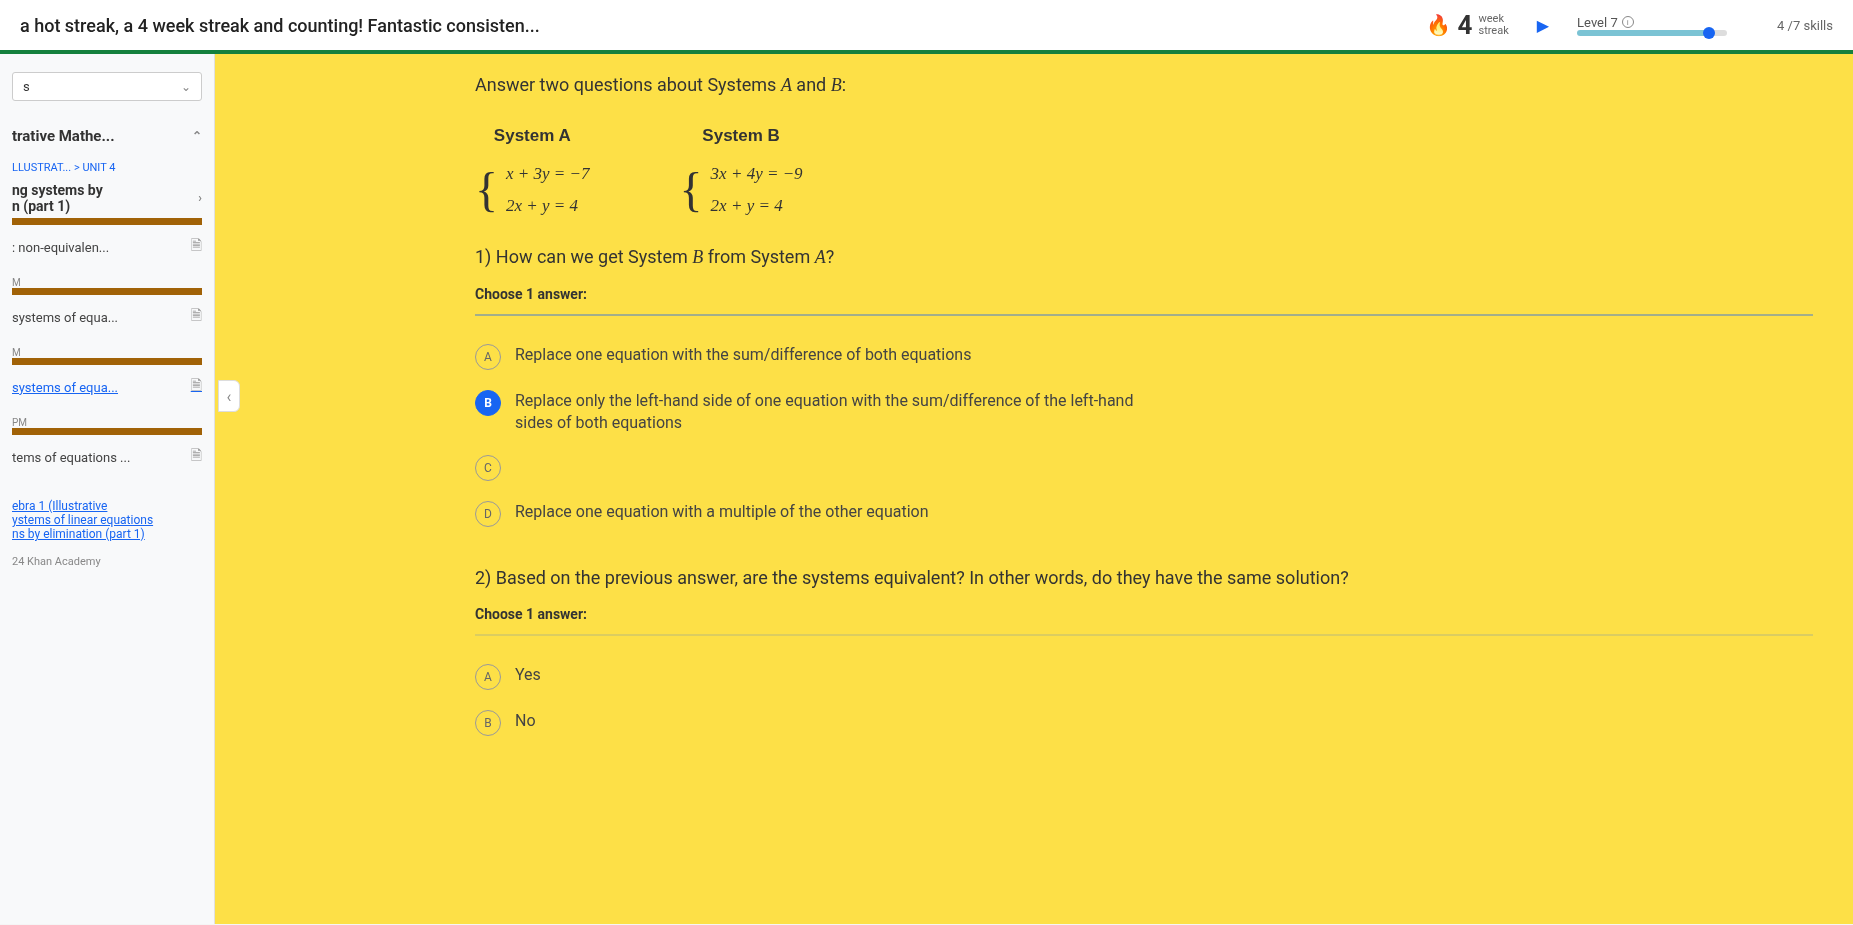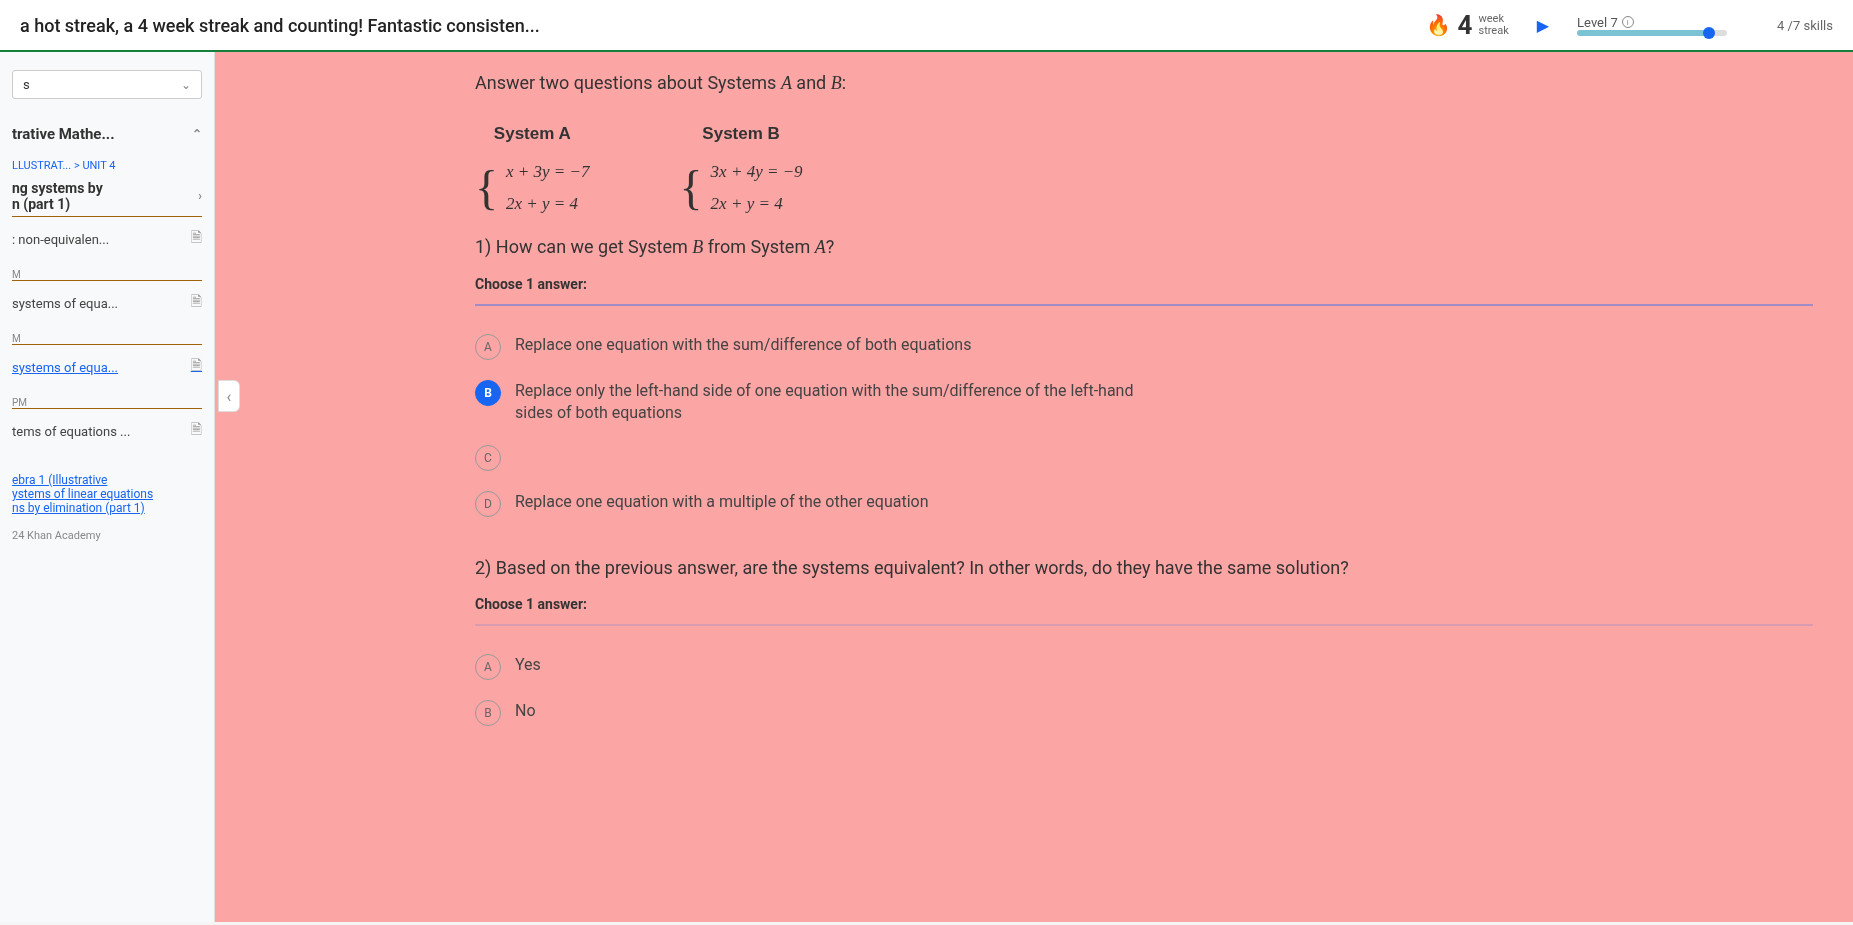--- a/index.html
+++ b/index.html
@@ -9,21 +9,21 @@
       color: #333;
       width: 1853px;
       height: 925px;
       overflow: hidden;
     }
     .header-bar {
       display: flex;
       align-items: center;
       padding: 10px 20px;
       background: #fff;
-      border-bottom: 2px solid #15803d;
+      border-bottom: 4px solid #15803d;
       gap: 20px;
     }
     .streak-msg {
       font-size: 18px;
       font-weight: 500;
       flex: 1;
       color: #222;
     }
     .streak-badge {
       display: flex;
@@ -138,21 +138,21 @@
       justify-content: space-between;
       align-items: center;
       padding: 4px 0;
       cursor: pointer;
     }
     .sidebar-item {
       padding: 10px 0;
       display: flex;
       justify-content: space-between;
       align-items: center;
-      border-top: 1px solid #a16207;
+      border-top: 7px solid #a16207;
       cursor: pointer;
       color: #444;
     }
     .sidebar-item.link {
       color: #1865f2;
       text-decoration: underline;
     }
     .doc-icon {
       color: #999;
       font-size: 14px;
@@ -188,35 +188,35 @@
       display: flex;
       align-items: center;
       justify-content: center;
       cursor: pointer;
       color: #888;
     }
     .content {
       flex: 1;
       padding: 20px 40px 20px 260px;
       overflow-y: auto;
-      background: #fca5a5;
+      background: #fde047;
     }
     .intro-text {
       font-size: 18px;
       color: #333;
       margin-bottom: 30px;
     }
     .math-var {
       font-family: Georgia, serif;
       font-style: italic;
     }
     .systems-row {
       display: flex;
       gap: 90px;
-      margin-bottom: 16px;
+      margin-bottom: 24px;
       font-family: Georgia, serif;
       font-size: 17px;
     }
     .system-col {
       text-align: center;
     }
     .system-label {
       font-weight: 700;
       margin-bottom: 12px;
       font-family: -apple-system, sans-serif;

